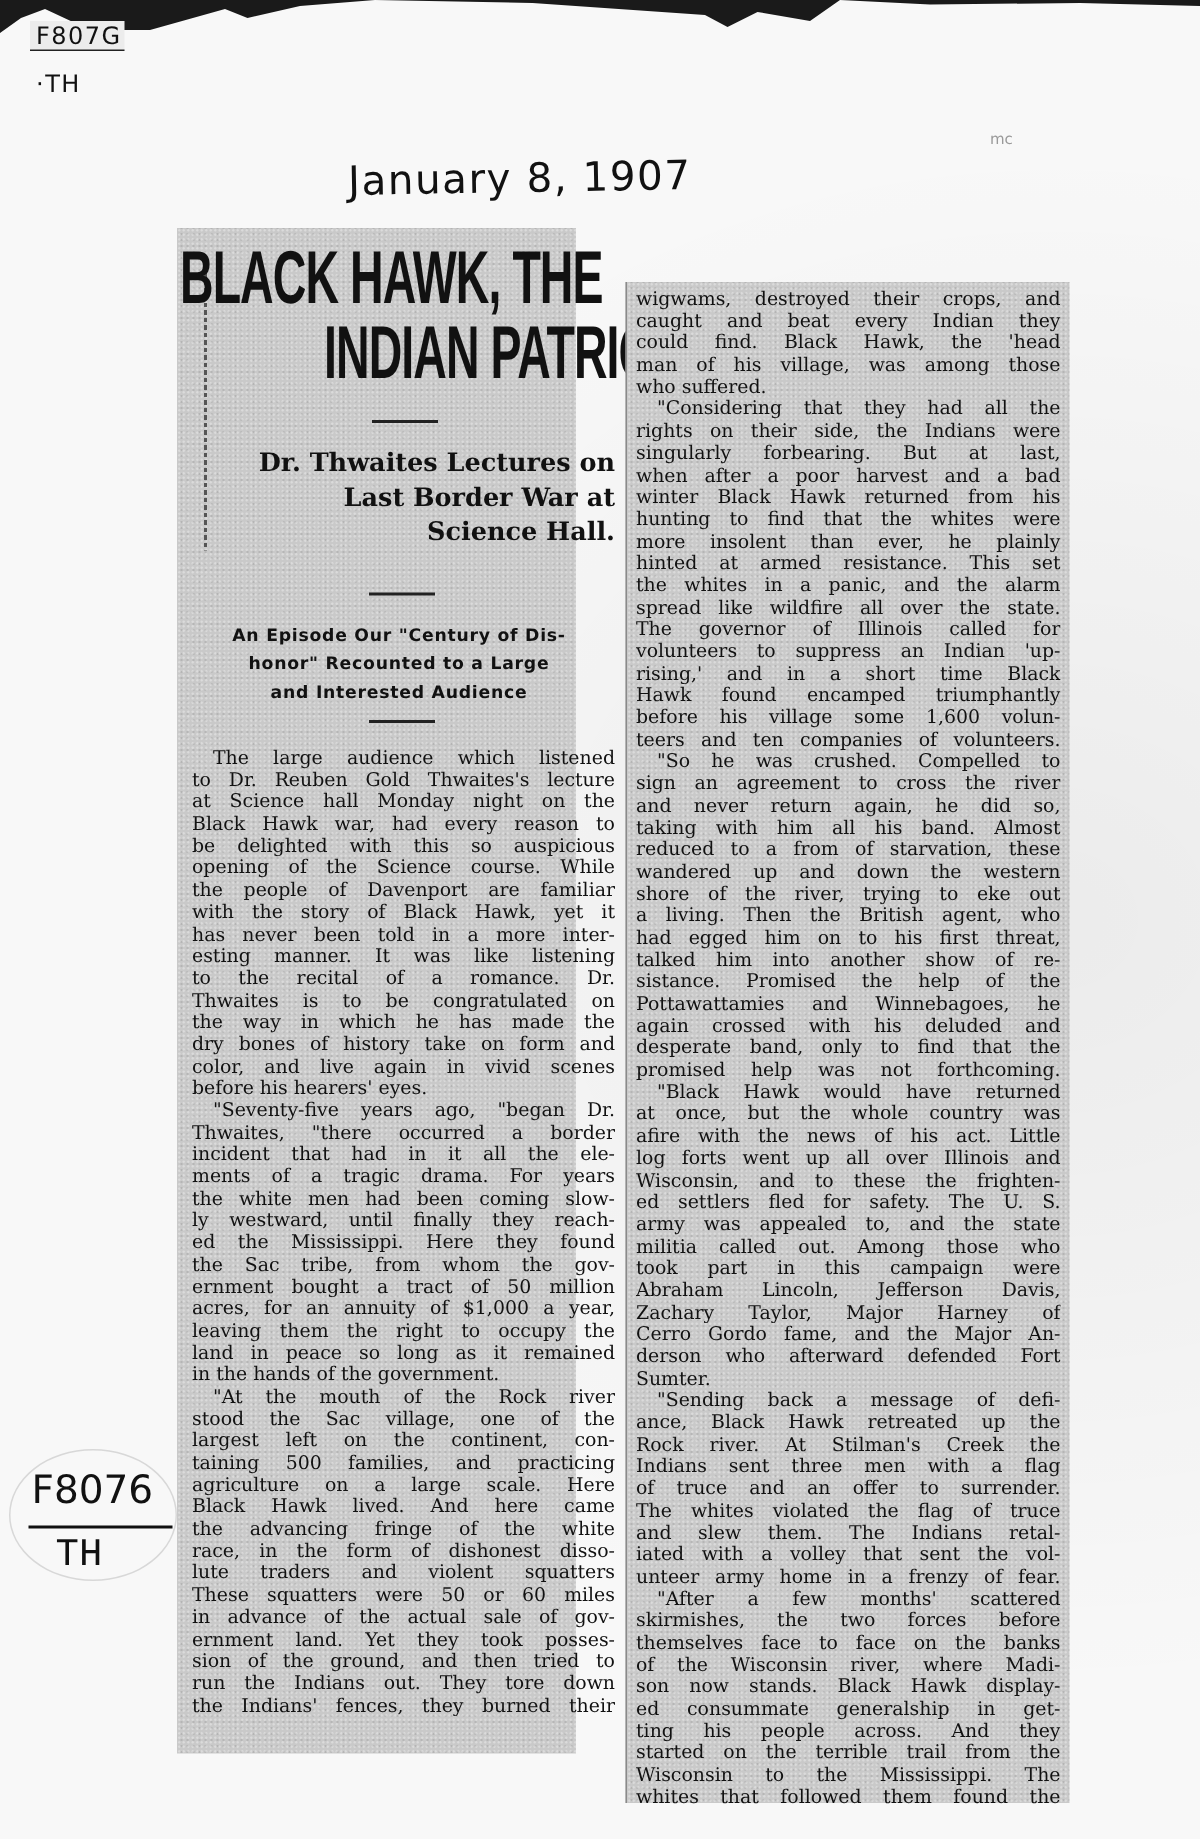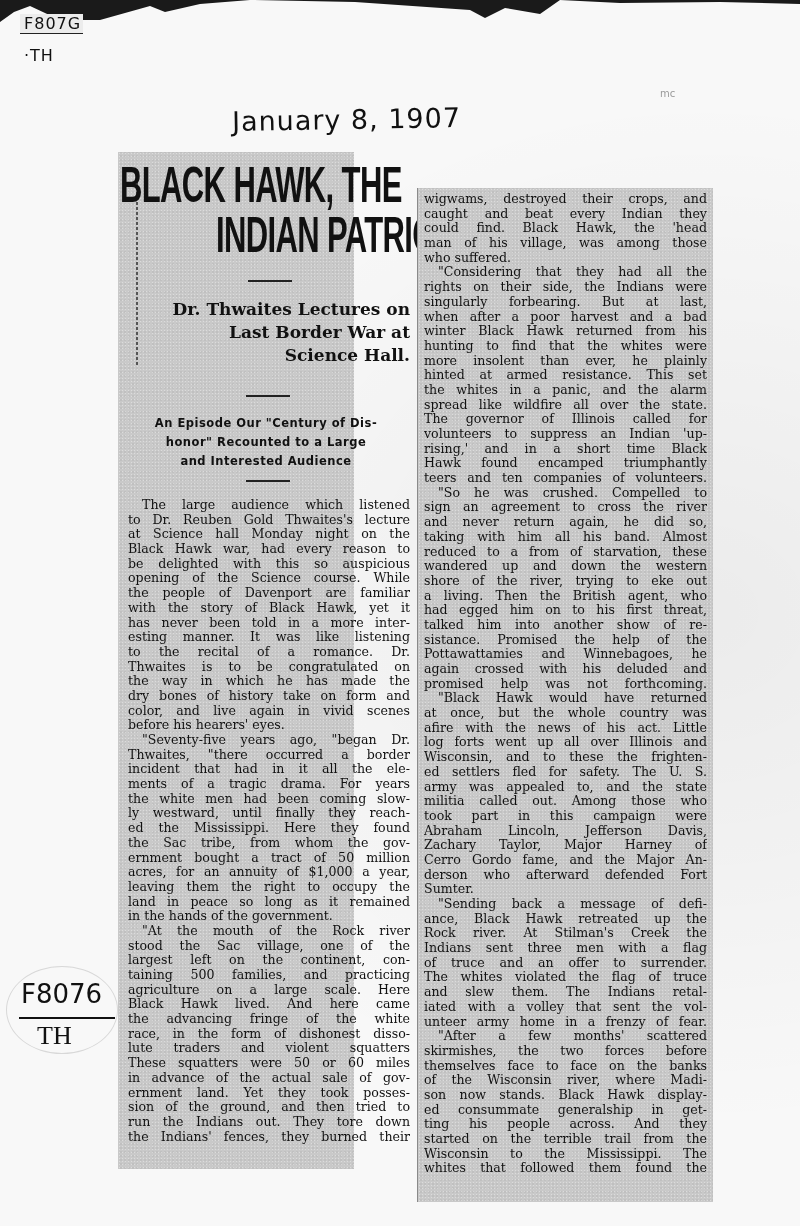--- a/index.html
+++ b/index.html
@@ -44,33 +44,33 @@
   }
   .stamp .code {
     position: absolute; left: 14px; top: 12px; font-size: 26px;
     font-family: "DejaVu Sans", sans-serif; color: #111;
   }
   .stamp .line {
     position: absolute; left: 12px; top: 50px; width: 96px; height: 2px; background: #111;
   }
   .stamp .th {
     position: absolute; left: 30px; top: 54px; font-size: 26px;
-    font-family: Liberation Serif, serif; color: #111;
+    font-family: Liberation Mono, monospace; color: #111;
   }
 
   .col {
     position: absolute; background: #c9c9c9;
     background-image:
       radial-gradient(rgba(255,255,255,0.35) 0.7px, transparent 0.9px),
       radial-gradient(rgba(0,0,0,0.10) 0.6px, transparent 0.8px);
     background-size: 3px 3px, 4px 4px;
     background-position: 0 0, 1px 2px;
     color: #111;
   }
-  .col-left { left: 118px; top: 152px; width: 236px; height: 1017px; }
+  .col-left { left: 118px; top: 152px; width: 266px; height: 1017px; }
   .col-right { left: 417px; top: 152px; width: 295px; height: 1014px; border-left: 1px solid #8a8a8a; margin-top: 36px; }
 
   .headline {
     font-family: "Liberation Sans", sans-serif;
     font-weight: bold; font-stretch: condensed;
     text-transform: uppercase; color: #111;
     transform: scaleX(0.62); transform-origin: left top;
     font-size: 50px; line-height: 50px; letter-spacing: -1px;
     white-space: nowrap; position: absolute;
   }
@@ -207,34 +207,36 @@
         <span class="ln">winter Black Hawk returned from his</span>
         <span class="ln">hunting to find that the whites were</span>
         <span class="ln">more insolent than ever, he plainly</span>
         <span class="ln">hinted at armed resistance. This set</span>
         <span class="ln">the whites in a panic, and the alarm</span>
         <span class="ln">spread like wildfire all over the state.</span>
         <span class="ln">The governor of Illinois called for</span>
         <span class="ln">volunteers to suppress an Indian 'up-</span>
         <span class="ln">rising,' and in a short time Black</span>
         <span class="ln">Hawk found encamped triumphantly</span>
+        <span class="ln">before his village some 1,600 volun-</span>
         <span class="ln">teers and ten companies of volunteers.</span>
         <span class="ln ind">"So he was crushed. Compelled to</span>
         <span class="ln">sign an agreement to cross the river</span>
         <span class="ln">and never return again, he did so,</span>
         <span class="ln">taking with him all his band. Almost</span>
         <span class="ln">reduced to a from of starvation, these</span>
         <span class="ln">wandered up and down the western</span>
         <span class="ln">shore of the river, trying to eke out</span>
         <span class="ln">a living. Then the British agent, who</span>
         <span class="ln">had egged him on to his first threat,</span>
         <span class="ln">talked him into another show of re-</span>
         <span class="ln">sistance. Promised the help of the</span>
         <span class="ln">Pottawattamies and Winnebagoes, he</span>
         <span class="ln">again crossed with his deluded and</span>
+        <span class="ln">desperate band, only to find that the</span>
         <span class="ln">promised help was not forthcoming.</span>
         <span class="ln ind">"Black Hawk would have returned</span>
         <span class="ln">at once, but the whole country was</span>
         <span class="ln">afire with the news of his act. Little</span>
         <span class="ln">log forts went up all over Illinois and</span>
         <span class="ln">Wisconsin, and to these the frighten-</span>
         <span class="ln">ed settlers fled for safety. The U. S.</span>
         <span class="ln">army was appealed to, and the state</span>
         <span class="ln">militia called out. Among those who</span>
         <span class="ln">took part in this campaign were</span>

